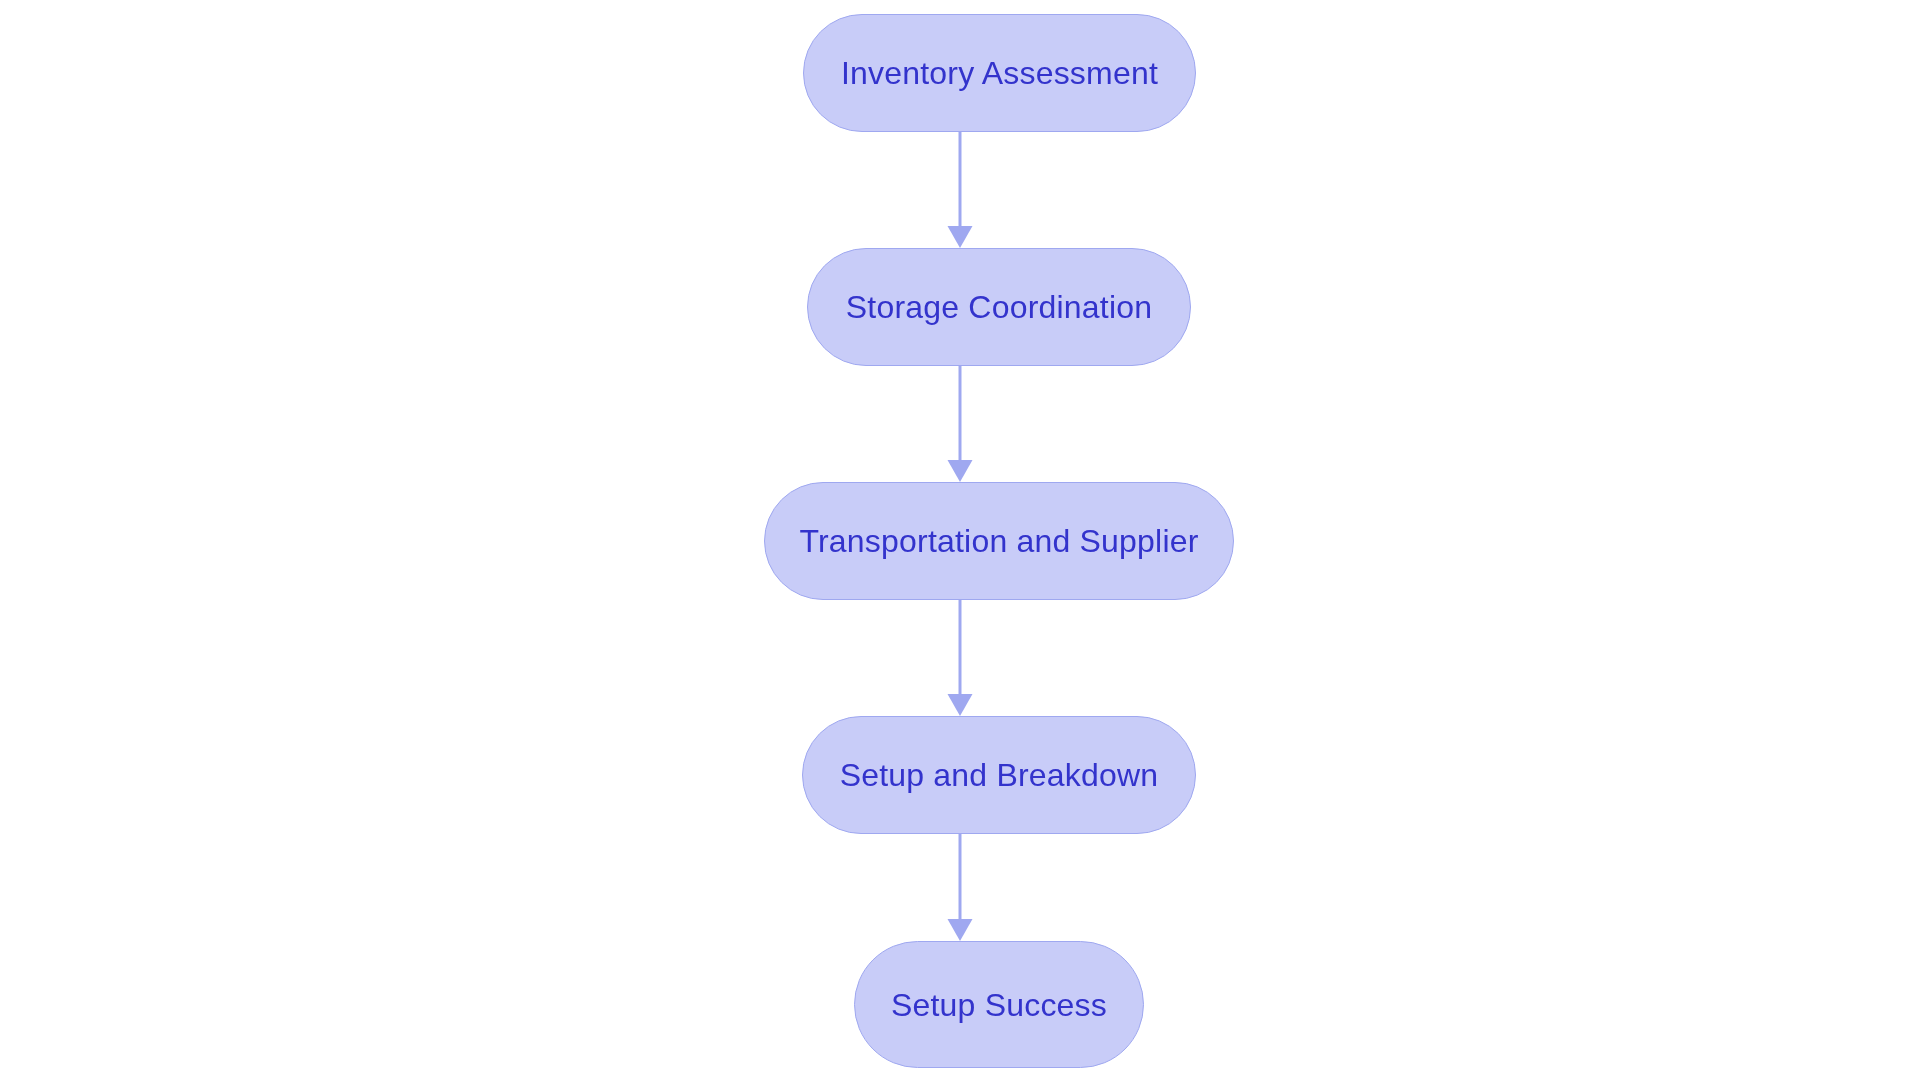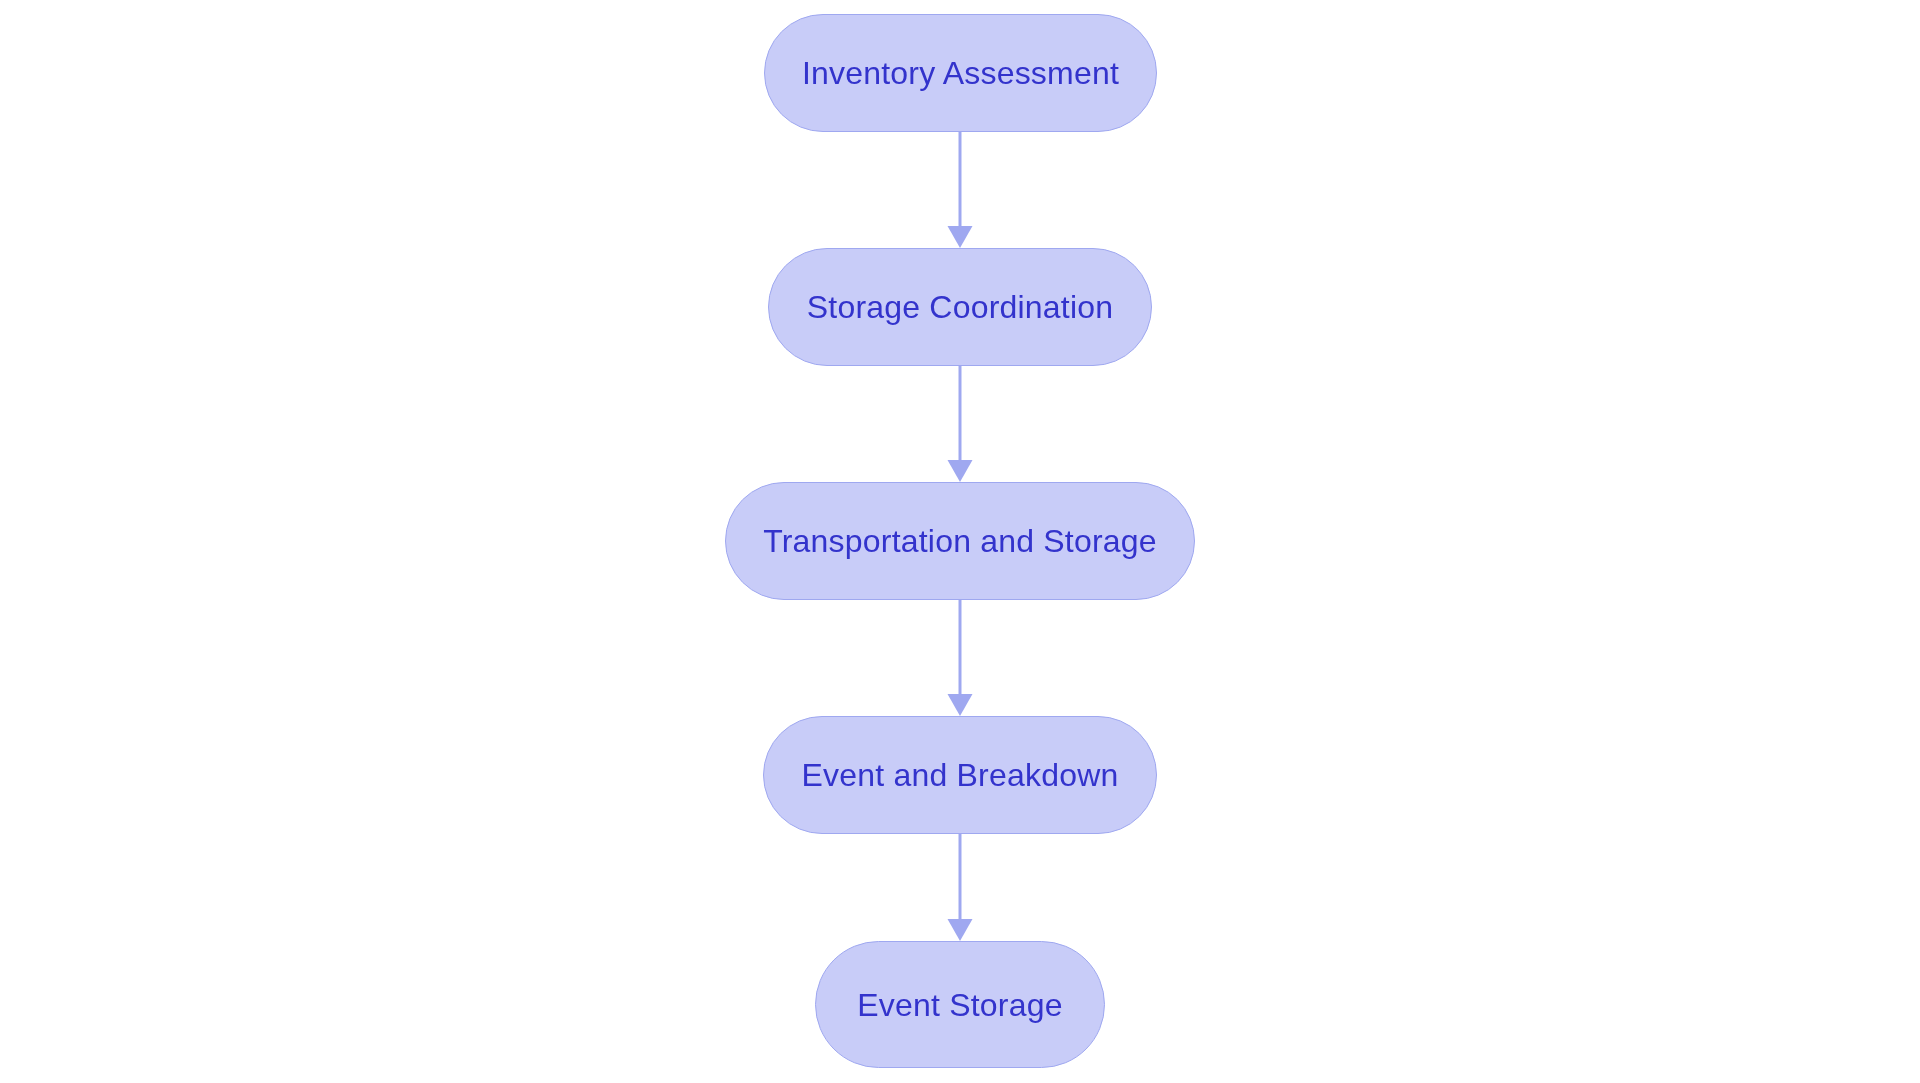--- a/index.html
+++ b/index.html
@@ -33,20 +33,21 @@
     border-radius: 999px;
     color: #3333cc;
     font-family: "Liberation Sans", sans-serif;
     font-size: 32px;
     font-weight: 400;
     letter-spacing: 0.2px;
     line-height: 1;
     white-space: nowrap;
     text-align: center;
     user-select: none;
+    margin-left: 39px;
   }
 
   .node-label {
     display: block;
     color: #3333cc;
     font-size: 32px;
     line-height: 1;
     white-space: nowrap;
   }
 
@@ -107,24 +108,24 @@
 
   <div class="flow-node" id="node-0">
     <span class="node-label">Inventory Assessment</span>
   </div>
 
   <div class="flow-node" id="node-1">
     <span class="node-label">Storage Coordination</span>
   </div>
 
   <div class="flow-node" id="node-2">
-    <span class="node-label">Transportation and Storage</span>
+    <span class="node-label">Transportation and Supplier</span>
   </div>
 
   <div class="flow-node" id="node-3">
-    <span class="node-label">Event and Breakdown</span>
+    <span class="node-label">Setup and Breakdown</span>
   </div>
 
   <div class="flow-node" id="node-4">
-    <span class="node-label">Event Storage</span>
+    <span class="node-label">Setup Success</span>
   </div>
 
 </div>
 
 </body></html>

